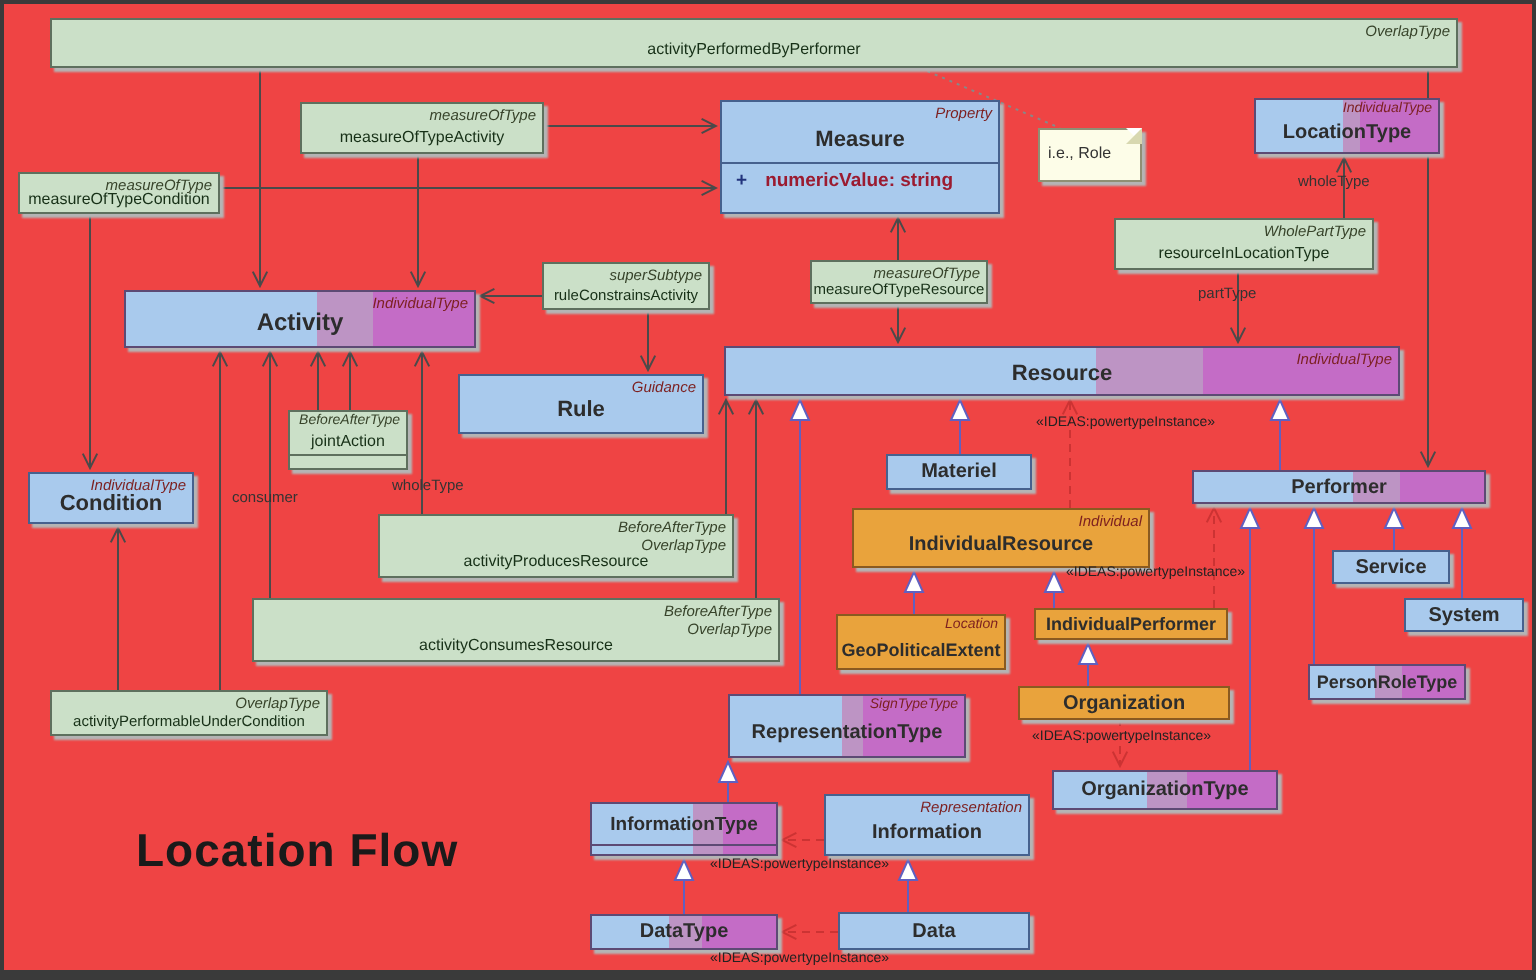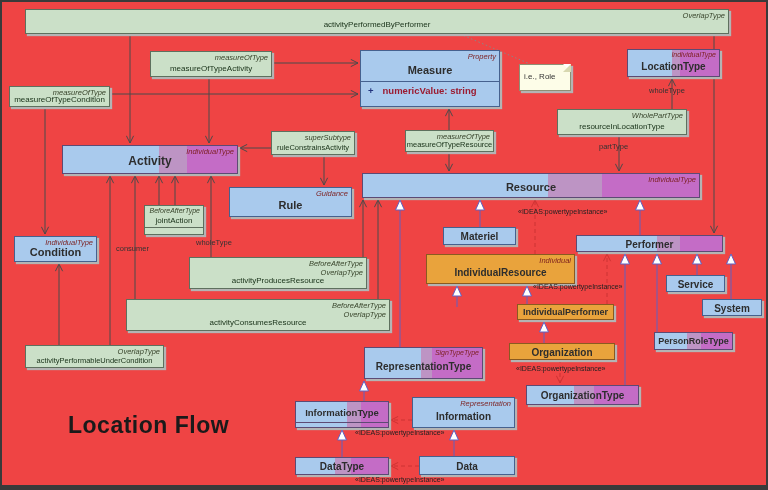--- a/index.html
+++ b/index.html
@@ -179,21 +179,21 @@
   </div>
 
   <div class="box grad" style="left:60px;top:143px;width:176px;height:29px">
     <span class="st">IndividualType</span>
     <span class="title" style="bottom:5px;font-size:12px">Activity</span>
   </div>
   <div class="box grad" style="left:360px;top:171px;width:338px;height:25px">
     <span class="st">IndividualType</span>
     <span class="title" style="bottom:4px;font-size:11px">Resource</span>
   </div>
-  <div class="box grad" style="left:574px;top:233px;width:147px;height:17px">
+  <div class="box grad" style="left:594px;top:233px;width:147px;height:17px">
     <span class="title tc">Performer</span>
   </div>
   <div class="box grad2" style="left:601px;top:47px;width:93px;height:28px">
     <span class="st" style="font-size:7px">IndividualType</span>
     <span class="title" style="bottom:4px">LocationType</span>
   </div>
   <div class="box grad" style="left:293px;top:399px;width:94px;height:27px">
     <span class="title" style="bottom:auto;top:5px;font-size:9.5px">InformationType</span>
     <i class="hr" style="top:20px;border-color:#5d4a74"></i>
   </div>
@@ -207,20 +207,24 @@
   <div class="box gradp" style="left:524px;top:383px;width:113px;height:20px">
     <span class="title tc">OrganizationType</span>
   </div>
   <div class="box gradp" style="left:652px;top:330px;width:79px;height:18px">
     <span class="title tc" style="font-size:9px">PersonRoleType</span>
   </div>
 
   <div class="box orange" style="left:424px;top:252px;width:149px;height:30px">
     <span class="st">Individual</span>
     <span class="title" style="bottom:5px">IndividualResource</span>
+  </div>
+  <div class="box orange" style="left:416px;top:305px;width:85px;height:28px">
+    <span class="st" style="font-size:7px">Location</span>
+    <span class="title" style="bottom:4px;font-size:9px">GeoPoliticalExtent</span>
   </div>
   <div class="box orange" style="left:515px;top:302px;width:97px;height:16px">
     <span class="title tc" style="font-size:9px">IndividualPerformer</span>
   </div>
   <div class="box orange" style="left:507px;top:341px;width:106px;height:17px">
     <span class="title tc">Organization</span>
   </div>
 
   <div class="note" style="position:absolute;left:517px;top:62px;width:50px;height:25px;z-index:2">
     <i class="fold"></i>

